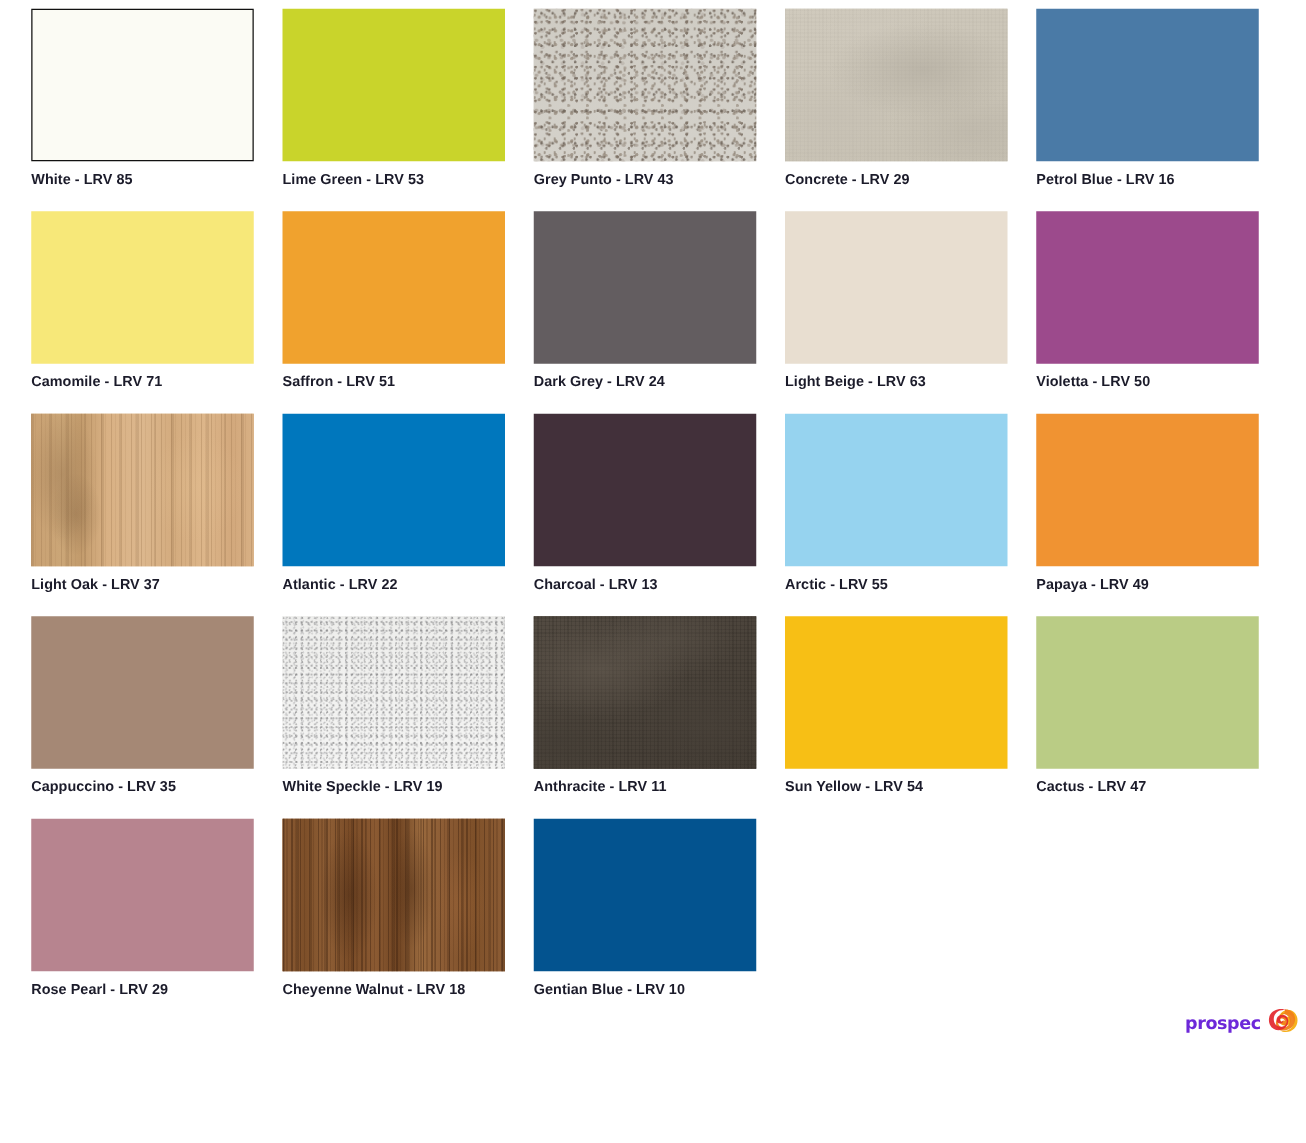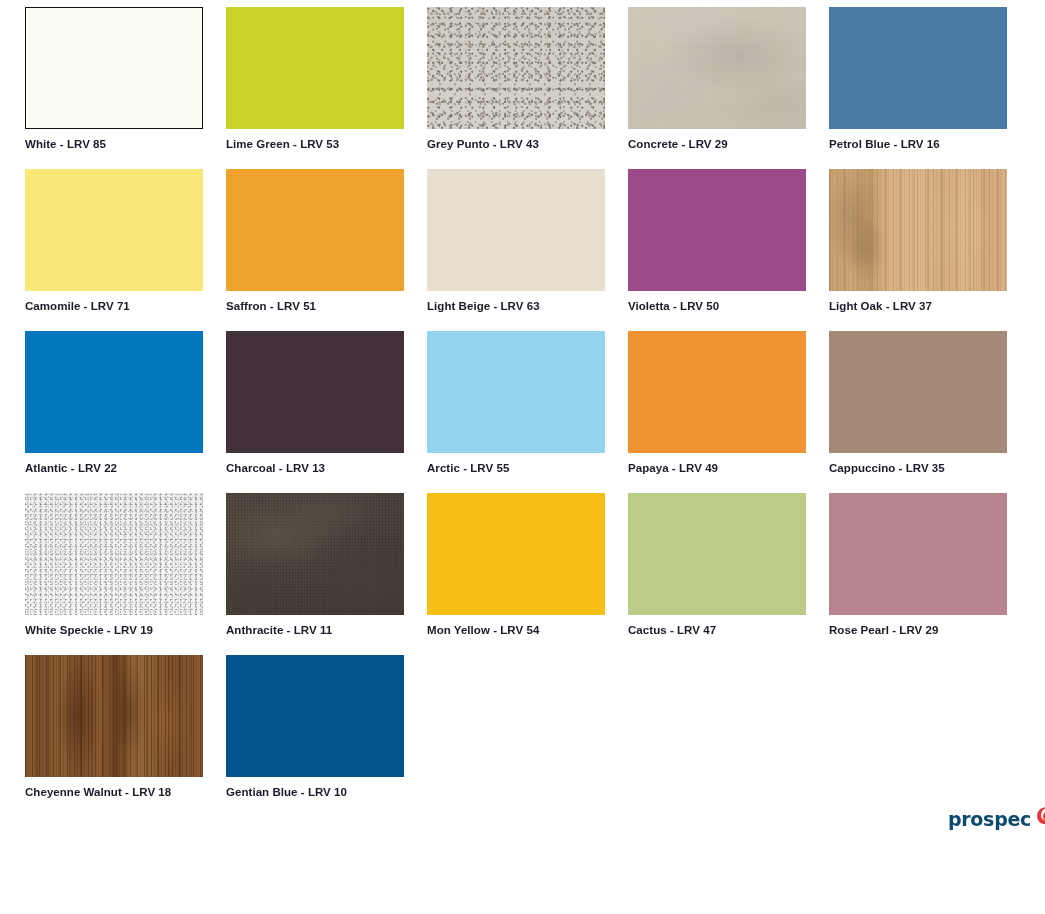--- a/index.html
+++ b/index.html
@@ -159,23 +159,23 @@
   .brand {
     position: absolute;
     left: 948px;
     top: 806px;
     display: flex;
     align-items: center;
     gap: 4px;
   }
   .brand-word {
     font-family: "DejaVu Sans", sans-serif;
-    font-size: 19px;
+    font-size: 14px;
     font-weight: bold;
-    color: #0c4a6e;
+    color: #6d28d9;
     letter-spacing: -0.3px;
     line-height: 1;
   }
   .brand-mark {
     width: 26px;
     height: 26px;
     display: block;
   }
 </style>
 </head>
@@ -206,20 +206,24 @@
       </div>
       <div class="swatch-cell">
         <div class="chip" style="background-color: rgb(247, 232, 121);"></div>
         <div class="chip-label">Camomile - LRV 71</div>
       </div>
       <div class="swatch-cell">
         <div class="chip" style="background-color: rgb(240, 162, 46);"></div>
         <div class="chip-label">Saffron - LRV 51</div>
       </div>
       <div class="swatch-cell">
+        <div class="chip" style="background-color: rgb(99, 93, 96);"></div>
+        <div class="chip-label">Dark Grey - LRV 24</div>
+      </div>
+      <div class="swatch-cell">
         <div class="chip" style="background-color: rgb(232, 222, 208);"></div>
         <div class="chip-label">Light Beige - LRV 63</div>
       </div>
       <div class="swatch-cell">
         <div class="chip" style="background-color: rgb(156, 74, 140);"></div>
         <div class="chip-label">Violetta - LRV 50</div>
       </div>
       <div class="swatch-cell">
         <div class="chip tex-light-oak"></div>
         <div class="chip-label">Light Oak - LRV 37</div>
@@ -247,21 +251,21 @@
       <div class="swatch-cell">
         <div class="chip tex-white-speckle"></div>
         <div class="chip-label">White Speckle - LRV 19</div>
       </div>
       <div class="swatch-cell">
         <div class="chip tex-anthracite"></div>
         <div class="chip-label">Anthracite - LRV 11</div>
       </div>
       <div class="swatch-cell">
         <div class="chip" style="background-color: rgb(247, 191, 21);"></div>
-        <div class="chip-label">Mon Yellow - LRV 54</div>
+        <div class="chip-label">Sun Yellow - LRV 54</div>
       </div>
       <div class="swatch-cell">
         <div class="chip" style="background-color: rgb(186, 204, 133);"></div>
         <div class="chip-label">Cactus - LRV 47</div>
       </div>
       <div class="swatch-cell">
         <div class="chip" style="background-color: rgb(183, 132, 143);"></div>
         <div class="chip-label">Rose Pearl - LRV 29</div>
       </div>
       <div class="swatch-cell">

